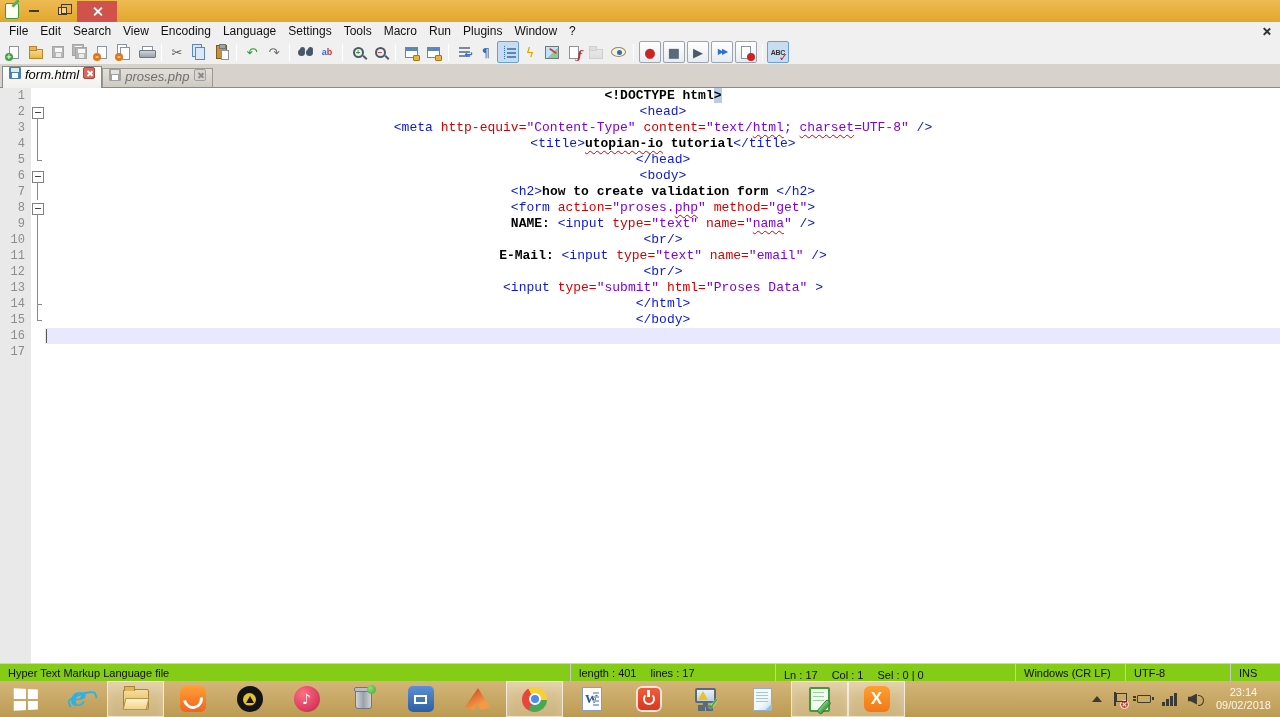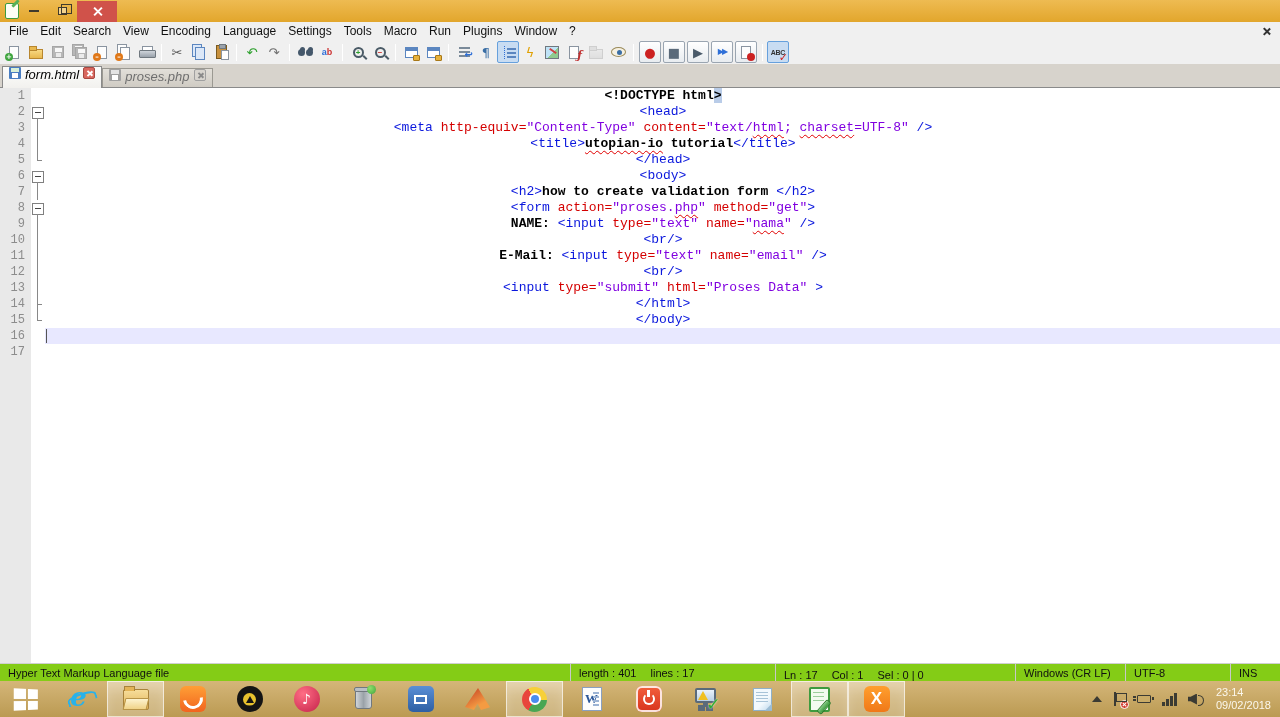--- a/index.html
+++ b/index.html
@@ -177,21 +177,21 @@
   .g-flag .bad::before { transform:rotate(45deg); } .g-flag .bad::after { transform:rotate(-45deg); }
   .g-batt { width:14px; height:8px; border:1.5px solid #3b3b33; border-radius:1px; position:relative; background:#c9ab67; }
   .g-batt::after { content:""; position:absolute; right:-4px; top:1px; width:2px; height:3px; background:#3b3b33; }
   .g-batt::before { content:""; position:absolute; left:-5px; top:0; width:3px; height:1.5px; background:#3b3b33; box-shadow:0 3px 0 #3b3b33; }
   .g-net { display:flex; align-items:flex-end; gap:1.5px; height:13px; }
   .g-net i { width:2.5px; background:#3b3b33; display:block; }
   .g-net i:nth-child(1){height:4px;} .g-net i:nth-child(2){height:7px;} .g-net i:nth-child(3){height:10px;} .g-net i:nth-child(4){height:13px;}
   .g-vol { position:relative; width:17px; height:13px; }
   .g-vol i { position:absolute; left:0; top:1px; width:9px; height:11px; background:#3b3b33; clip-path:polygon(0 30%,30% 30%,100% 0,100% 100%,30% 70%,0 70%); display:block; }
   .g-vol::after { content:""; position:absolute; left:10px; top:2px; width:5px; height:9px; border:1.5px solid #3b3b33; border-left:none; border-radius:0 7px 7px 0; }
-  .clock { text-align:left; color:#fbf7ec; font-size:11px; line-height:13px; }
+  .clock { text-align:center; color:#fbf7ec; font-size:11px; line-height:13px; }
 </style>
 </head>
 <body>
 
 <div class="screen">
 
   <div class="titlebar">
     <span class="np-doc"></span>
     <span class="wbtn">
         <span class="gl-min"></span>

